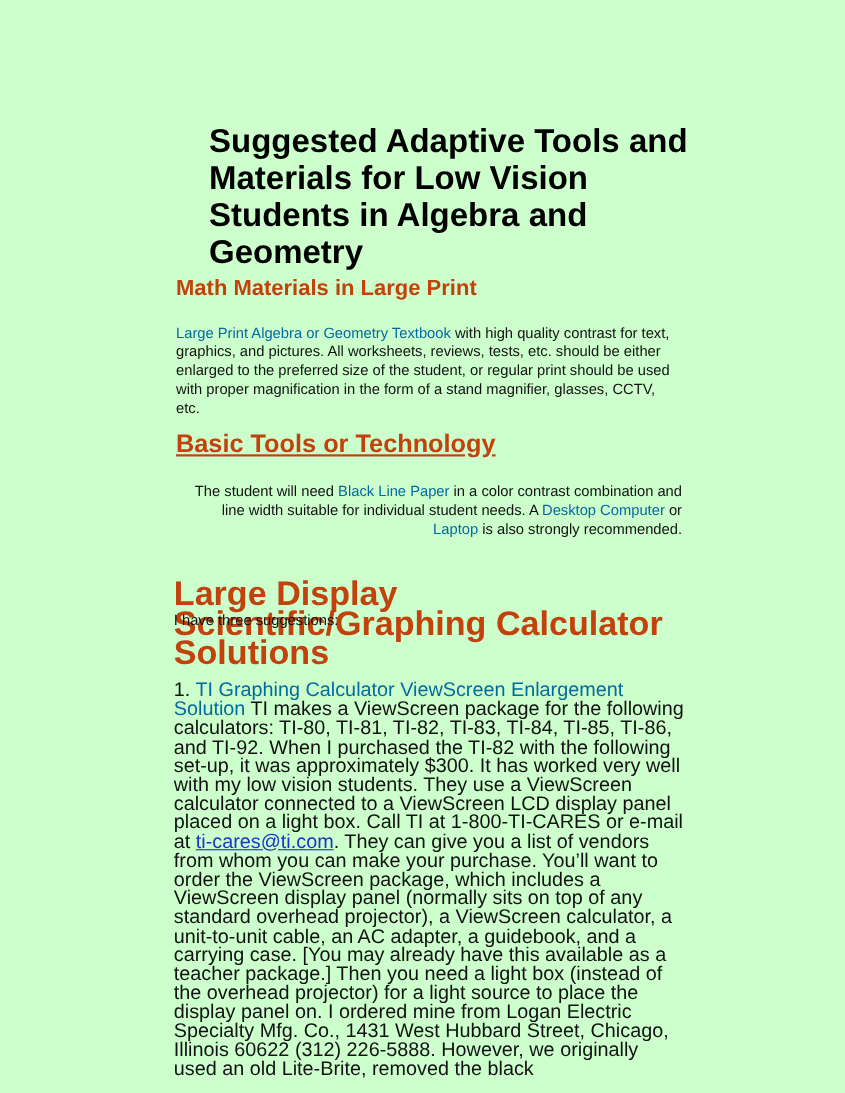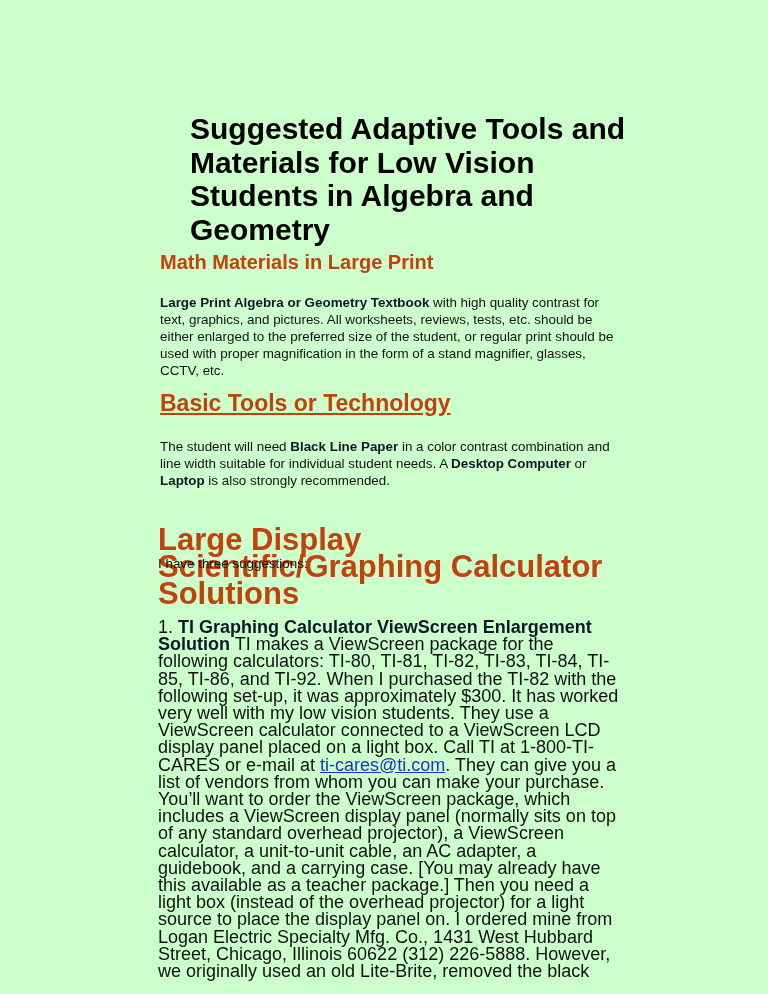--- a/index.html
+++ b/index.html
@@ -12,25 +12,25 @@
   .page { position:absolute; left:160px; top:0; width:460px; }
   h1 {
     position:absolute; top:97px; left:15px; margin:15px;
     font-size:30px; line-height:33.5px; font-weight:bold; width:440px;
     color:#000;
   }
   h2 { margin:0; font-weight:bold; color:#c2410c; }
   .h-math { position:absolute; top:250px; left:0; font-size:20px; line-height:24px; }
   .p-math { position:absolute; top:294px; left:0; font-size:13.4px; line-height:17px; width:460px; }
   .h-basic { position:absolute; top:389px; left:0; font-size:23px; line-height:28px;text-decoration:underline; }
-  .p-basic { position:absolute; top:438px; left:0; font-size:13.4px; line-height:17px; width:460px; }
+  .p-basic { position:absolute; top:438px; left:0; font-size:13.4px; line-height:17px; width:460px;text-align:right; }
   .h-calc { position:absolute; top:526px; left:-2px; font-size:31px; line-height:27px; width:470px; }
   .p-intro { position:absolute; top:555px; left:-2px; font-size:13.4px; line-height:17px; }
   .p-one { position:absolute; top:619px; left:-2px; font-size:18px; line-height:17.2px; width:464px; }
-  b { font-weight:bold; color:#0f172a; }
+  b { font-weight:normal; color:#0369a1; }
   a { color:#1a33cc; text-decoration:underline; }
   p { margin:0; }
 </style>
 </head>
 <body>
 
 <div class="page">
   <h1>Suggested Adaptive Tools and Materials for Low Vision Students in Algebra and Geometry</h1>
 
   <h2 class="h-math">Math Materials in Large Print</h2>

